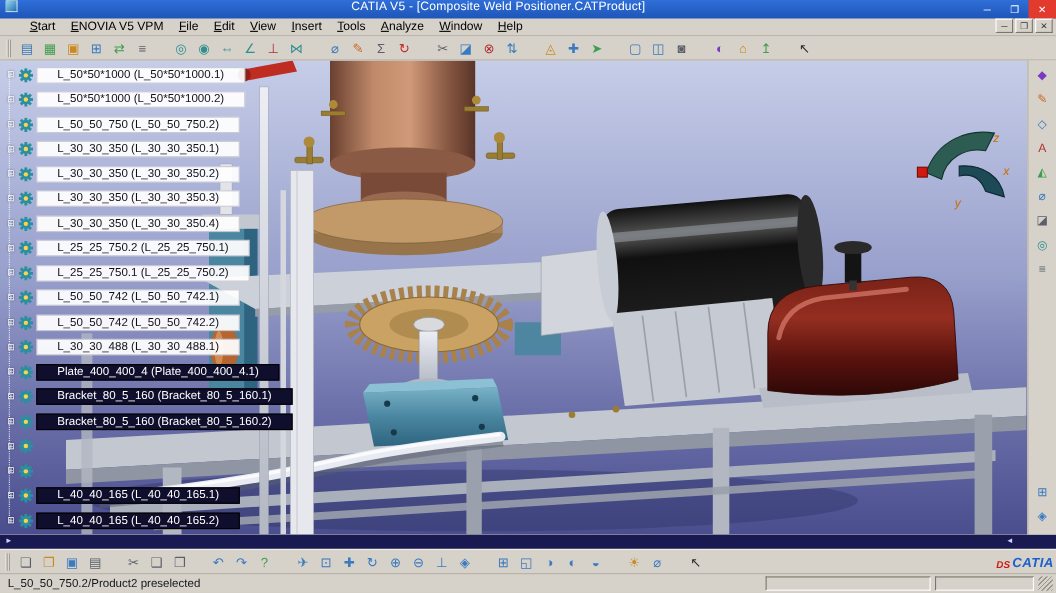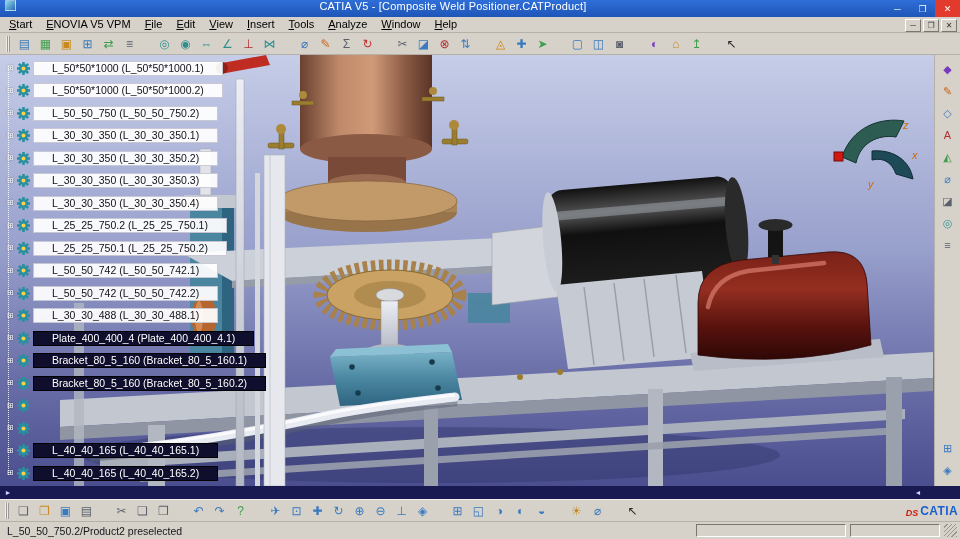--- a/index.html
+++ b/index.html
@@ -9,21 +9,21 @@
 
   
   .titlebar{height:17px;flex:none;background:linear-gradient(180deg,var(--titlebar,#2f6fd8),var(--titlebar-deep,#1e55b8));display:flex;align-items:flex-start;color:#fff;font-size:11px}
   .app-icon{width:11px;height:11px;margin:0 5px;flex:none;background:linear-gradient(135deg,#8fd8ec,#2a6ab0);border:1px solid rgba(255,255,255,.45);display:inline-block}
   .title{flex:1;text-align:center;white-space:nowrap;overflow:hidden;letter-spacing:.2px}
   .win-controls{display:flex;height:100%;flex:none}
   .win-btn{width:25px;height:100%;border:none;background:transparent;color:#fff;font-size:9px;line-height:16px;text-align:center;cursor:default}
   .win-btn.is-close{background:var(--close-red,#e23b2e)}
 
   
-  .menubar{height:16px;flex:none;background:var(--chrome,#d6d2ca);display:flex;align-items:flex-end;font-size:11px;border-bottom:1px solid #b5b1a8;padding-left:2px;color:#111}
+  .menubar{height:16px;flex:none;background:var(--chrome,#d6d2ca);display:flex;align-items:flex-start;font-size:11px;border-bottom:1px solid #b5b1a8;padding-left:20px;color:#111}
   .menu-item{padding:0 7px;height:100%;line-height:15px;background:transparent;border:none;font-size:11px;white-space:nowrap}
   .menu-item::first-letter{text-decoration:underline}
   .doc-controls{margin-left:auto;display:flex;gap:2px;padding-right:3px}
   .doc-btn{width:16px;height:13px;font-size:8px;line-height:11px;background:var(--chrome,#d6d2ca);border:1px solid;border-color:#ffffff #7a766e #7a766e #ffffff;color:#333;padding:0}
 
   
   .toolbar-top{height:22px;flex:none;display:flex;align-items:center;padding-left:6px;background:var(--chrome,#d6d2ca);border-bottom:1px solid #b5b1a8}
   .tbtn{width:21px;height:20px;flex:none;border:1px solid transparent;background:transparent;font-size:12px;line-height:18px;padding:0;text-align:center;cursor:default}
   .tbtn.gap{margin-left:14px}
   .toolbar-grip{width:4px;height:16px;margin-right:4px;border-left:2px ridge #efece6;border-right:2px ridge #efece6}
@@ -53,21 +53,21 @@
 
   
   .scroll-strip{height:13px;flex:none;background:var(--strip-navy,#1a1a52);display:flex;align-items:center;color:#cdd2ff;font-size:7px}
   .strip-arrow{width:16px;text-align:center;background:transparent;border:none;color:#cdd2ff;font-size:7px;line-height:12px}
   .strip-arrow.right{margin-left:auto;margin-right:34px}
 
   
   .toolbar-bottom{height:22px;flex:none;background:var(--chrome,#d6d2ca);display:flex;align-items:center;padding-left:5px;border-top:1px solid #f2efe9}
   .logo{margin-left:auto;display:flex;align-items:flex-end;gap:2px;padding-right:2px}
   .logo-mark{color:var(--logo-red,#cf1a10);font-weight:bold;font-style:italic;font-size:9px}
-  .logo-text{color:var(--logo-blue,#1a5fd0);font-weight:bold;font-size:12px;letter-spacing:.4px}
+  .logo-text{color:var(--logo-blue,#1a5fd0);font-weight:bold;font-style:italic;font-size:12px;letter-spacing:.4px}
 
   
   .statusbar{height:18px;flex:none;background:var(--chrome,#d6d2ca);border-top:1px solid #b5b1a8;display:flex;align-items:center;font-size:10.5px;color:#15151a;padding:0 3px}
   .status-msg{padding:1px 4px;flex:1;white-space:nowrap}
   .status-cell{width:150px;height:13px;flex:none;border:1px solid;border-color:#7a766e #ffffff #ffffff #7a766e;margin-right:4px}
   .status-cell.small{width:90px}
   .grip{width:13px;height:13px;flex:none;background:repeating-linear-gradient(135deg,transparent 0 2px,#9a968e 2px 3px)}
 </style>
 </head>
 <body>

